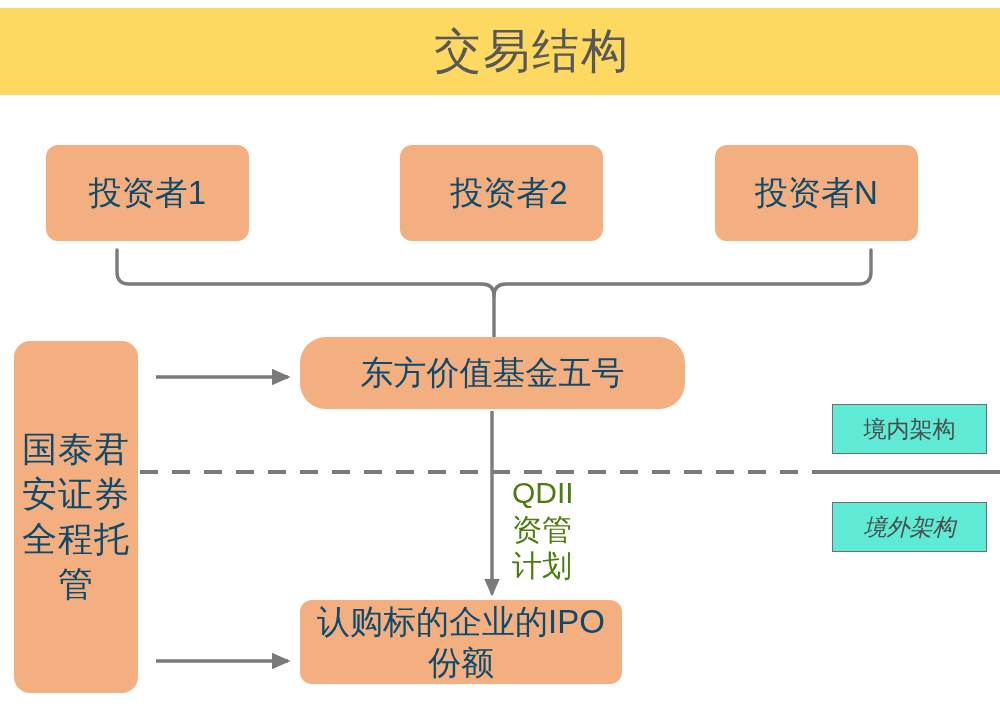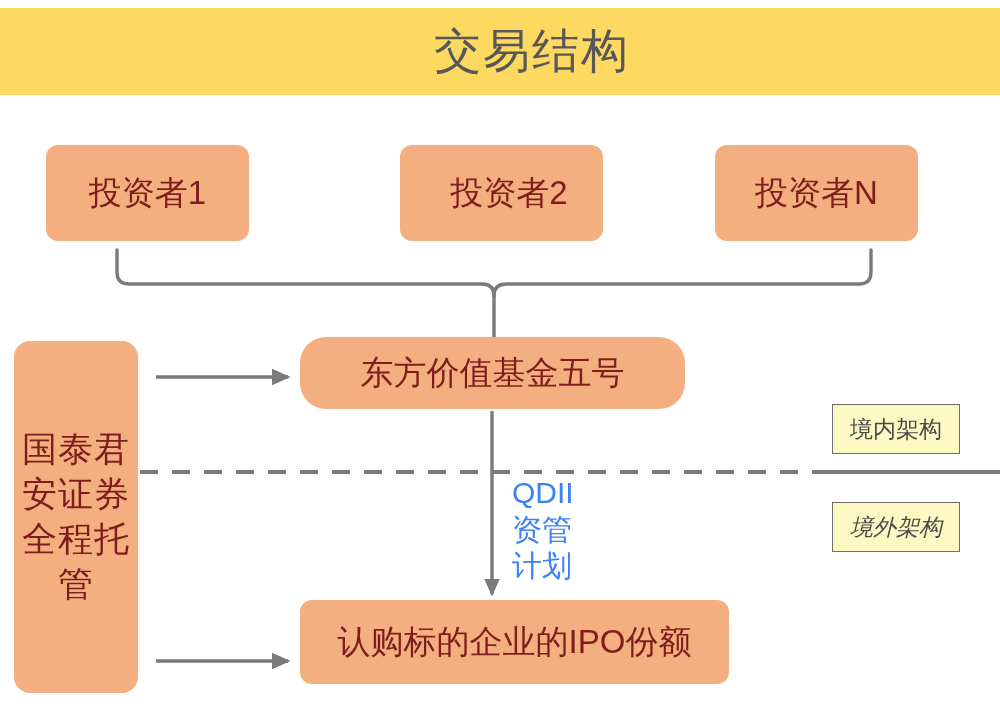--- a/index.html
+++ b/index.html
@@ -39,21 +39,21 @@
     letter-spacing: 2px;
     white-space: nowrap;
     padding-left: 32px;
   }
 
   
   .obox {
     position: absolute;
     background: #f3af7f;
     border-radius: 12px;
-    color: #7f1d1d;
+    color: #0c4a6e;
     display: flex;
     align-items: center;
     justify-content: center;
     text-align: center;
     line-height: 1.25;
     box-sizing: border-box;
   }
 
   .investor {
     width: 203px;
@@ -70,62 +70,62 @@
     top: 337px;
     width: 385px;
     height: 72px;
     font-size: 33px;
     border-radius: 26px;
   }
 
   .ipo {
     left: 300px;
     top: 600px;
-    width: 429px;
+    width: 322px;
     height: 84px;
     font-size: 33px;
     padding: 0 14px;
   }
 
   .custodian {
     left: 14px;
     top: 341px;
     width: 124px;
     height: 352px;
     font-size: 35px;
     line-height: 1.28;
     letter-spacing: 1px;
     border-radius: 16px;
   }
 
   
   .legend {
     position: absolute;
     left: 832px;
-    width: 128px;
+    width: 155px;
     height: 50px;
     border: 1.6px solid #6e6e6e;
-    background: #fef9c3;
+    background: #5eead4;
     display: flex;
     align-items: center;
     justify-content: center;
     color: #4a4a4a;
     font-size: 23px;
     box-sizing: border-box;
   }
   #legend-onshore  { top: 404px; }
   #legend-offshore { top: 502px; font-style: italic; }
 
   
   .qdii-label {
     position: absolute;
     left: 512px;
     top: 475px;
     width: 120px;
-    color: #3b82f6;
+    color: #4d7c0f;
     font-size: 30px;
     line-height: 1.22;
     white-space: pre-line;
   }
 
   
   .connectors {
     position: absolute;
     left: 0;
     top: 0;

